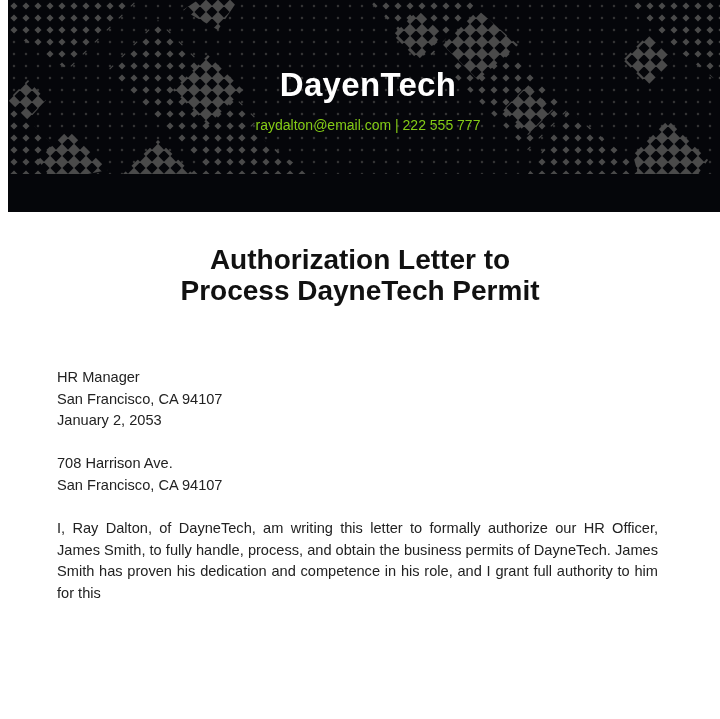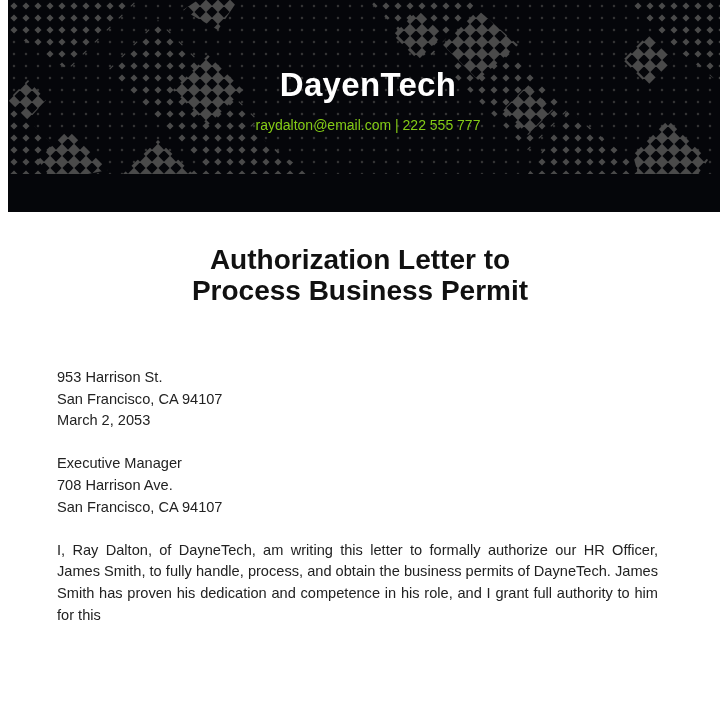--- a/index.html
+++ b/index.html
@@ -111,28 +111,27 @@
       <polygon points="150,140 185,174 115,174"></polygon>
       <polygon points="660,120 700,160 690,174 630,174 625,155"></polygon>
     </g>
   </svg>
   <div class="brand">DayenTech</div>
   <div class="contact">raydalton@email.com | 222 555 777</div>
 </div>
 
 <div class="title">
   <span class="line">Authorization Letter to</span>
-  <span class="line">Process Business Permit</span>
+  <span class="line">Process DayneTech Permit</span>
 </div>
 
 <div class="content">
   <div class="block">
-    <span class="line">953 Harrison St.</span>
+    <span class="line">HR Manager</span>
     <span class="line">San Francisco, CA 94107</span>
-    <span class="line">March 2, 2053</span>
+    <span class="line">January 2, 2053</span>
   </div>
   <div class="block">
-    <span class="line">Executive Manager</span>
     <span class="line">708 Harrison Ave.</span>
     <span class="line">San Francisco, CA 94107</span>
   </div>
   <p class="para">I, Ray Dalton, of DayneTech, am writing this letter to formally authorize our HR Officer, James Smith, to fully handle, process, and obtain the business permits of DayneTech. James Smith has proven his dedication and competence in his role, and I grant full authority to him for this</p>
 </div>
 
 </body></html>

